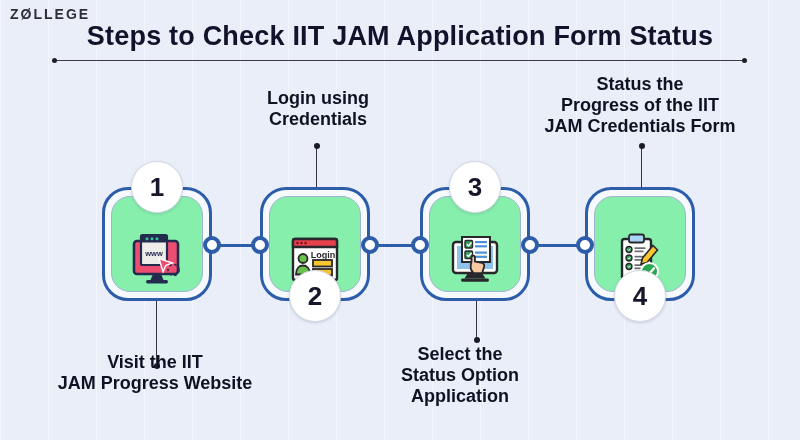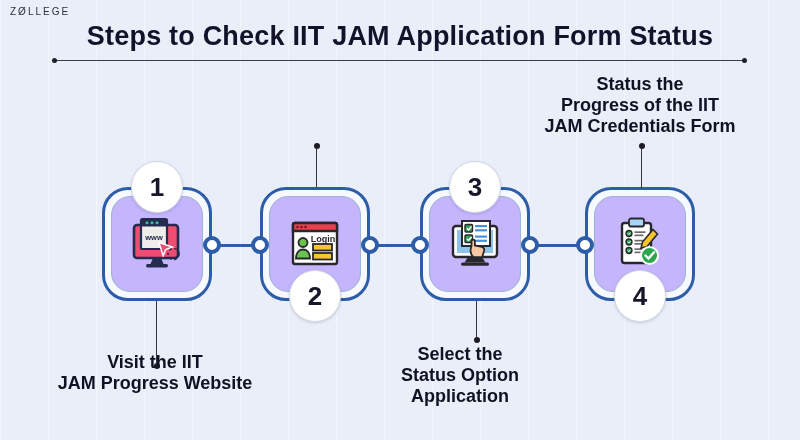--- a/index.html
+++ b/index.html
@@ -5,34 +5,34 @@
   html,body{margin:0;padding:0;}
   .stage{
     position:relative;width:800px;height:440px;overflow:hidden;
     font-family:"Liberation Sans","DejaVu Sans",sans-serif;
     background:
       repeating-linear-gradient(90deg, rgba(255,255,255,.45) 0 1px, rgba(255,255,255,0) 1px 48px),
       #e9eef9;
   }
   .logo{
     position:absolute;left:10px;top:6px;
-    font-size:10px;font-weight:400;letter-spacing:2px;color:#2e2f36;
+    font-size:14px;font-weight:700;letter-spacing:2px;color:#2e2f36;
   }
   .title{
     position:absolute;left:0;top:21px;width:800px;text-align:center;
     font-size:27px;font-weight:800;color:#12122b;letter-spacing:.2px;
   }
   .title-rule{position:absolute;left:56px;top:60px;width:688px;border-top:1.5px solid #3c3c46;}
   .rule-dot{position:absolute;width:5px;height:5px;border-radius:50%;background:#1e1e28;top:58px;}
   .rule-dot.left{left:52px;} .rule-dot.right{left:742px;}
 
   .step-box{position:absolute;top:187px;width:110px;height:114px;box-sizing:border-box;
     border:3px solid #2d5da9;border-radius:26px;background:#f6f9fe;}
-  .box-inner{position:absolute;inset:6px;background:#c4b5fd;border:1px solid #9fb4d2;
-    border-radius:19px;display:flex;align-items:center;justify-content:center;}
+  .box-inner{position:absolute;inset:6px;background:#86efac;border:1px solid #9fb4d2;
+    border-radius:19px;display:flex;align-items:flex-end;justify-content:center;}
   .num-badge{position:absolute;left:50%;transform:translateX(-50%);width:50px;height:50px;
     border-radius:50%;background:#fff;border:1px solid #d5d9e2;box-shadow:0 1px 3px rgba(40,60,100,.18);
     display:flex;align-items:center;justify-content:center;
     font-size:26px;font-weight:800;color:#17172b;z-index:3;}
   .num-top{top:-29px;} .num-bottom{bottom:-24px;}
 
   .connector{position:absolute;top:236px;height:18px;}
   .connector .c-line{position:absolute;left:9px;right:9px;top:7.5px;height:3px;background:#2d5da9;}
   .connector .ring{position:absolute;top:0;width:18px;height:18px;box-sizing:border-box;
     border:4px solid #2d5da9;border-radius:50%;background:#fff;}
@@ -167,20 +167,24 @@
     <div class="vdot bottom"></div>
   </div>
   <div class="vline" style="left:641px;top:149px;height:39px;">
     <div class="vdot top"></div>
   </div>
 
   <div class="step-label" style="left:35px;top:352px;width:240px;">
     <div>Visit the IIT</div>
     <div>JAM Progress Website</div>
   </div>
+  <div class="step-label" style="left:218px;top:88px;width:200px;">
+    <div>Login using</div>
+    <div>Credentials</div>
+  </div>
   <div class="step-label" style="left:360px;top:344px;width:200px;">
     <div>Select the</div>
     <div>Status Option</div>
     <div>Application</div>
   </div>
   <div class="step-label" style="left:512px;top:74px;width:256px;">
     <div>Status the</div>
     <div>Progress of the IIT</div>
     <div>JAM Credentials Form</div>
   </div>

